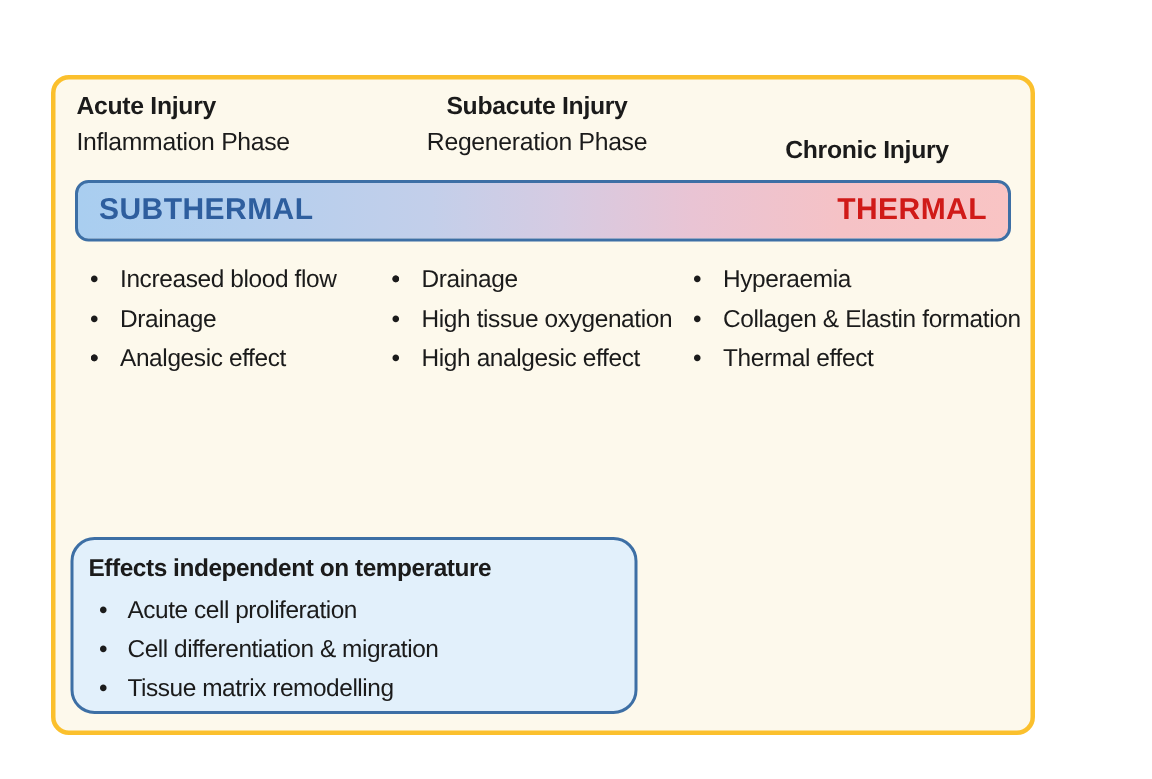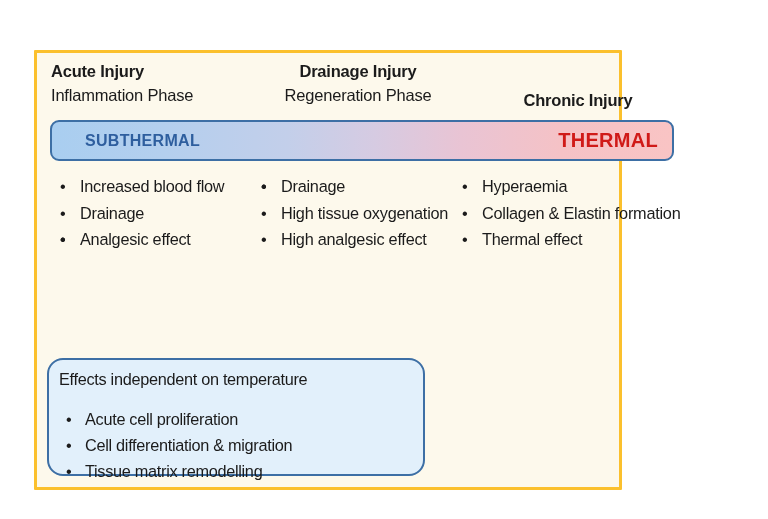--- a/index.html
+++ b/index.html
@@ -12,25 +12,25 @@
     height: 519px;
     position: relative;
     font-family: "Liberation Sans", sans-serif;
     overflow: hidden;
   }
 
   #card {
     position: absolute;
     left: 34px;
     top: 50px;
-    width: 588px;
+    width: 656px;
     height: 440px;
     background: #FDF9EC;
     border: 3px solid #FBC02D;
-    border-radius: 1px;
+    border-radius: 12px;
     box-sizing: border-box;
   }
 
   
   #headers {
     position: absolute;
     left: 0;
     top: 6px;
     width: 100%;
     height: 56px;
@@ -80,25 +80,24 @@
         #D6CBE2 52%,
         #E9C4D4 66%,
         #F5C2C6 82%,
         #F9C4C4 100%);
     display: flex;
     align-items: center;
     justify-content: space-between;
     padding: 0 14px;
   }
   #label-subthermal {
-    font-size: 16px;
+    font-size: 20px;
     font-weight: bold;
     color: #2E5E9E;
     letter-spacing: 0.3px;
-    margin-left: 19px;
   }
   #label-thermal {
     font-size: 20px;
     font-weight: bold;
     color: #D01A18;
     letter-spacing: 0.3px;
   }
 
   
   .col {
@@ -140,25 +139,25 @@
     width: 378px;
     height: 118px;
     background: #E2F0FB;
     border: 2px solid #3D6FA5;
     border-radius: 16px;
     box-sizing: border-box;
     padding: 7px 10px 0 10px;
   }
   #independent-title {
     font-size: 16.3px;
-    font-weight: normal;
+    font-weight: bold;
     color: #1b1b1b;
     line-height: 24px;
     letter-spacing: -0.3px;
-    margin-bottom: 15px;
+    margin-bottom: 3px;
   }
   #independent-box ul {
     margin: 0;
     padding: 0;
     list-style: none;
   }
   #independent-box li {
     position: relative;
     padding-left: 26px;
     font-size: 16.3px;
@@ -179,21 +178,21 @@
 <div id="card">
 
   <div id="headers">
 
     <div class="hdr" id="hdr-acute">
       <div class="l1">Acute Injury</div>
       <div class="l2">Inflammation Phase</div>
     </div>
 
     <div class="hdr" id="hdr-subacute">
-      <div class="l1">Drainage Injury</div>
+      <div class="l1">Subacute Injury</div>
       <div class="l2">Regeneration Phase</div>
     </div>
 
     <div class="hdr" id="hdr-chronic">
       <div class="l1">Chronic Injury</div>
     </div>
 
   </div>
 
   <div id="gradient-bar">

